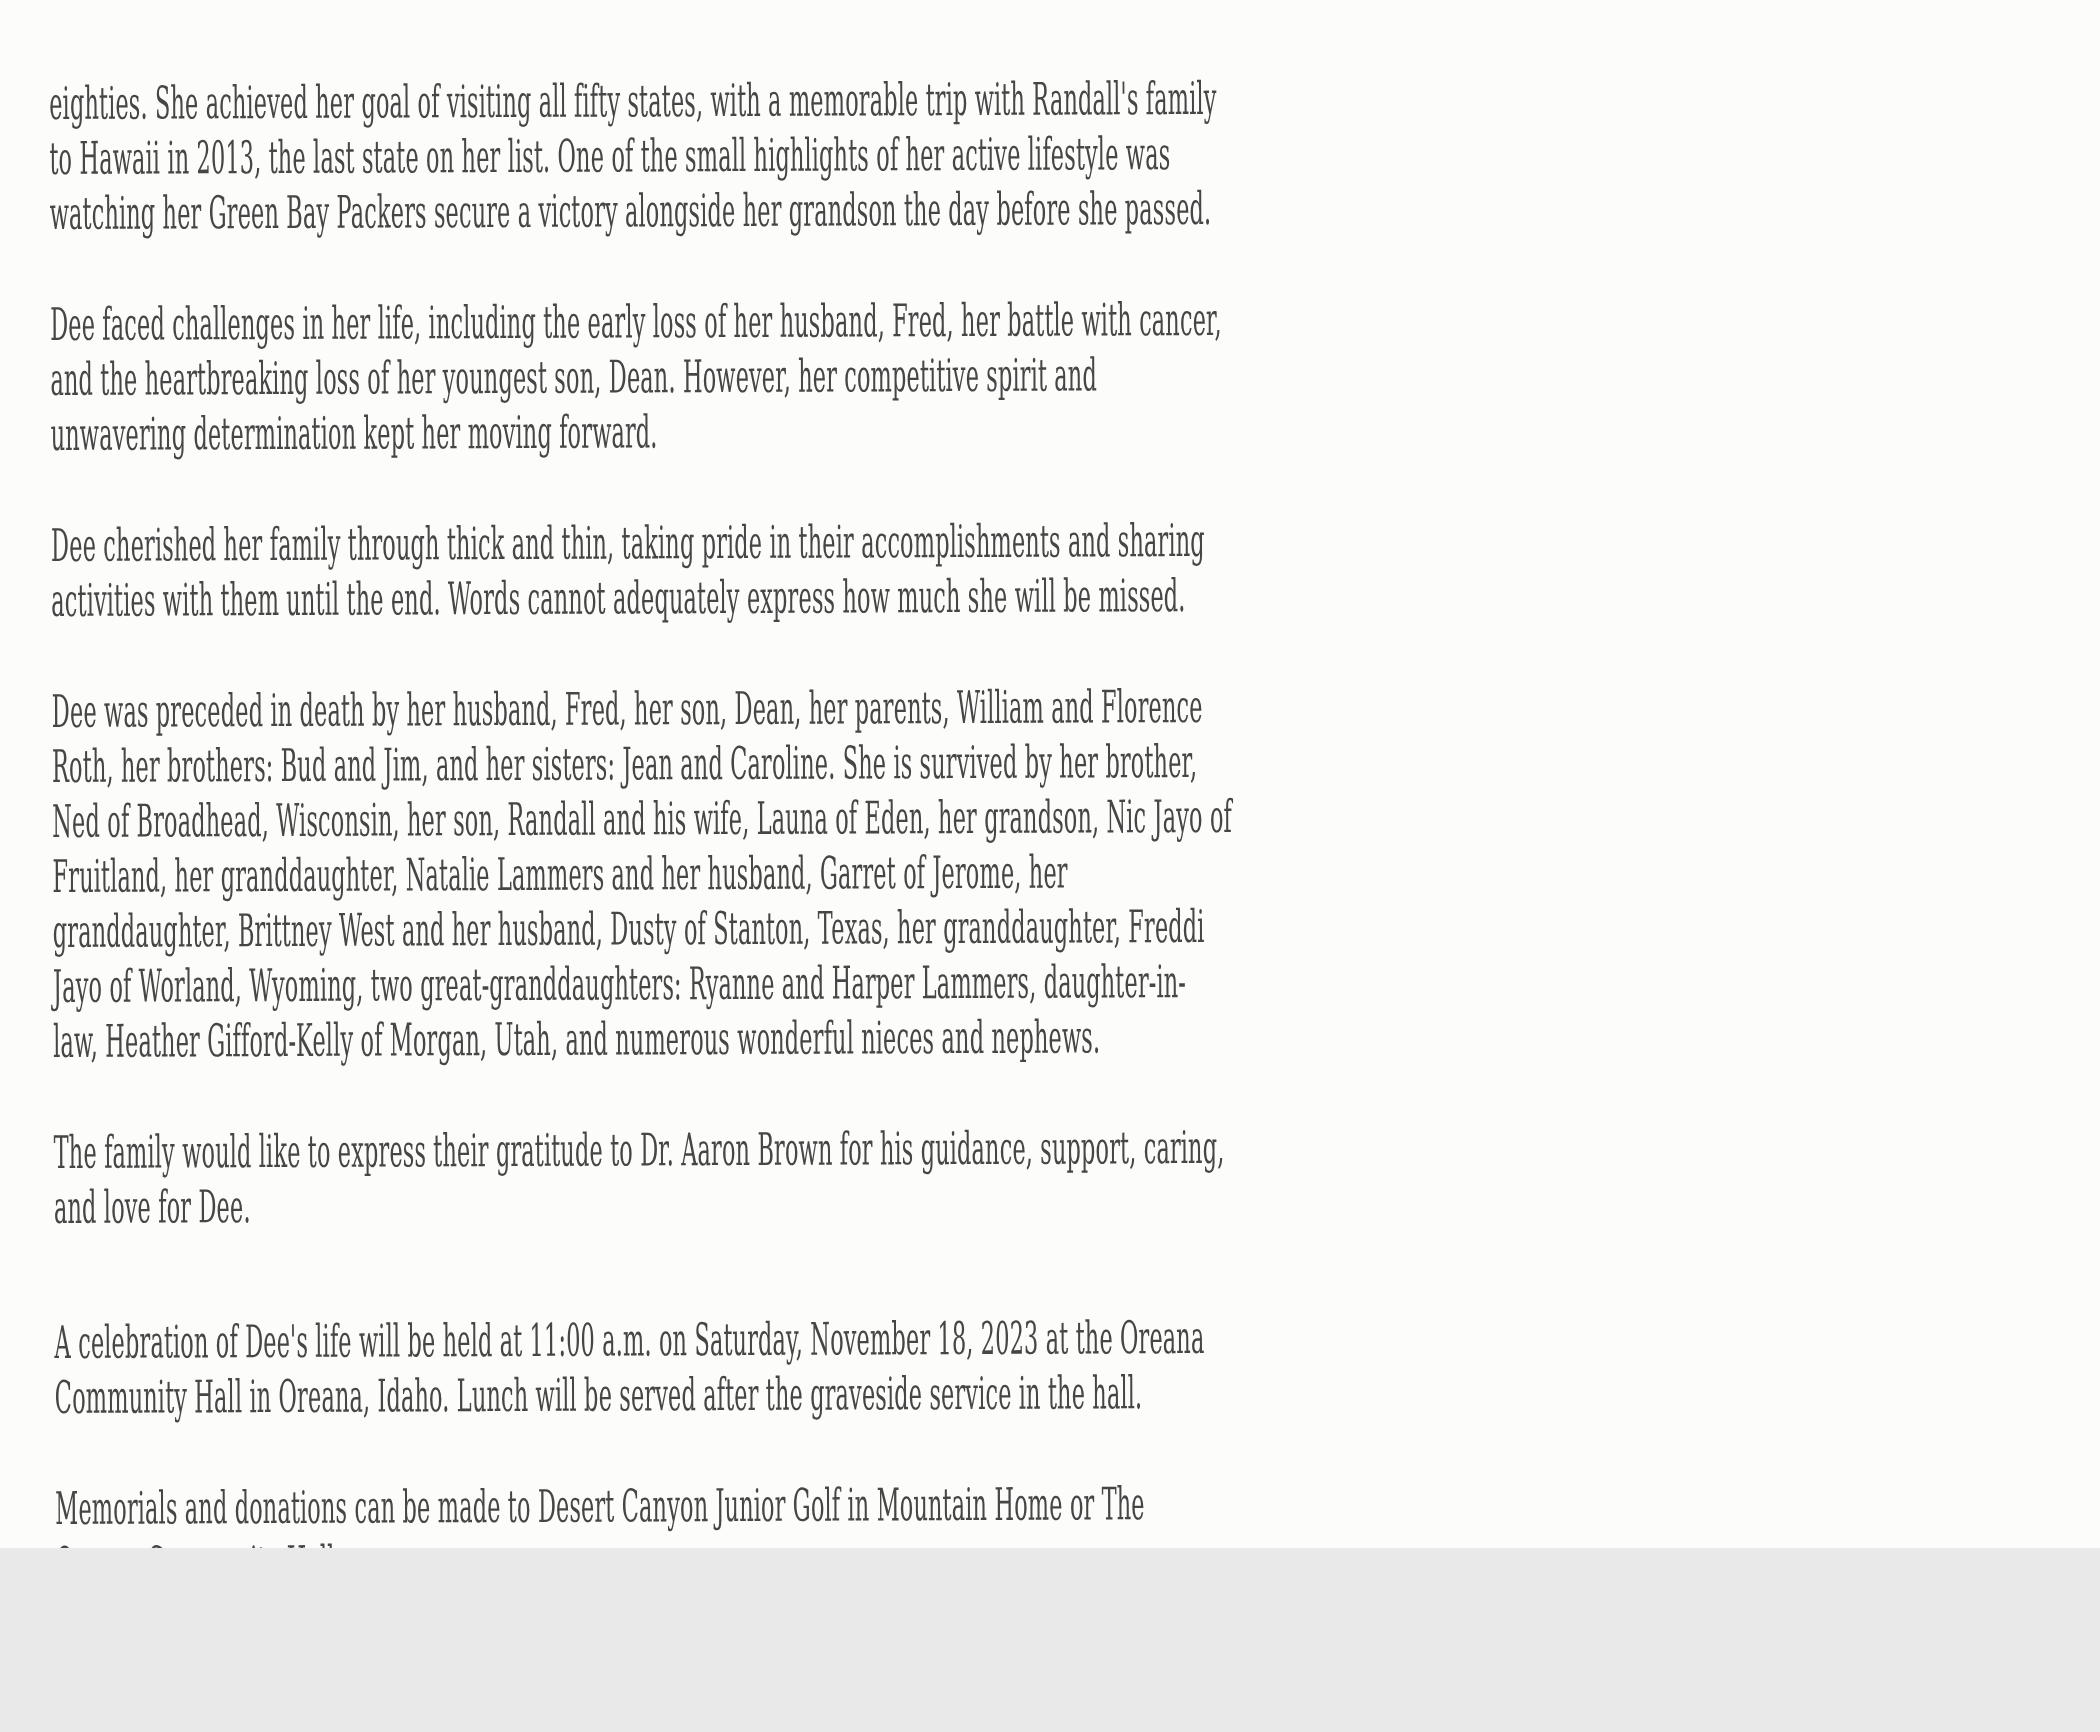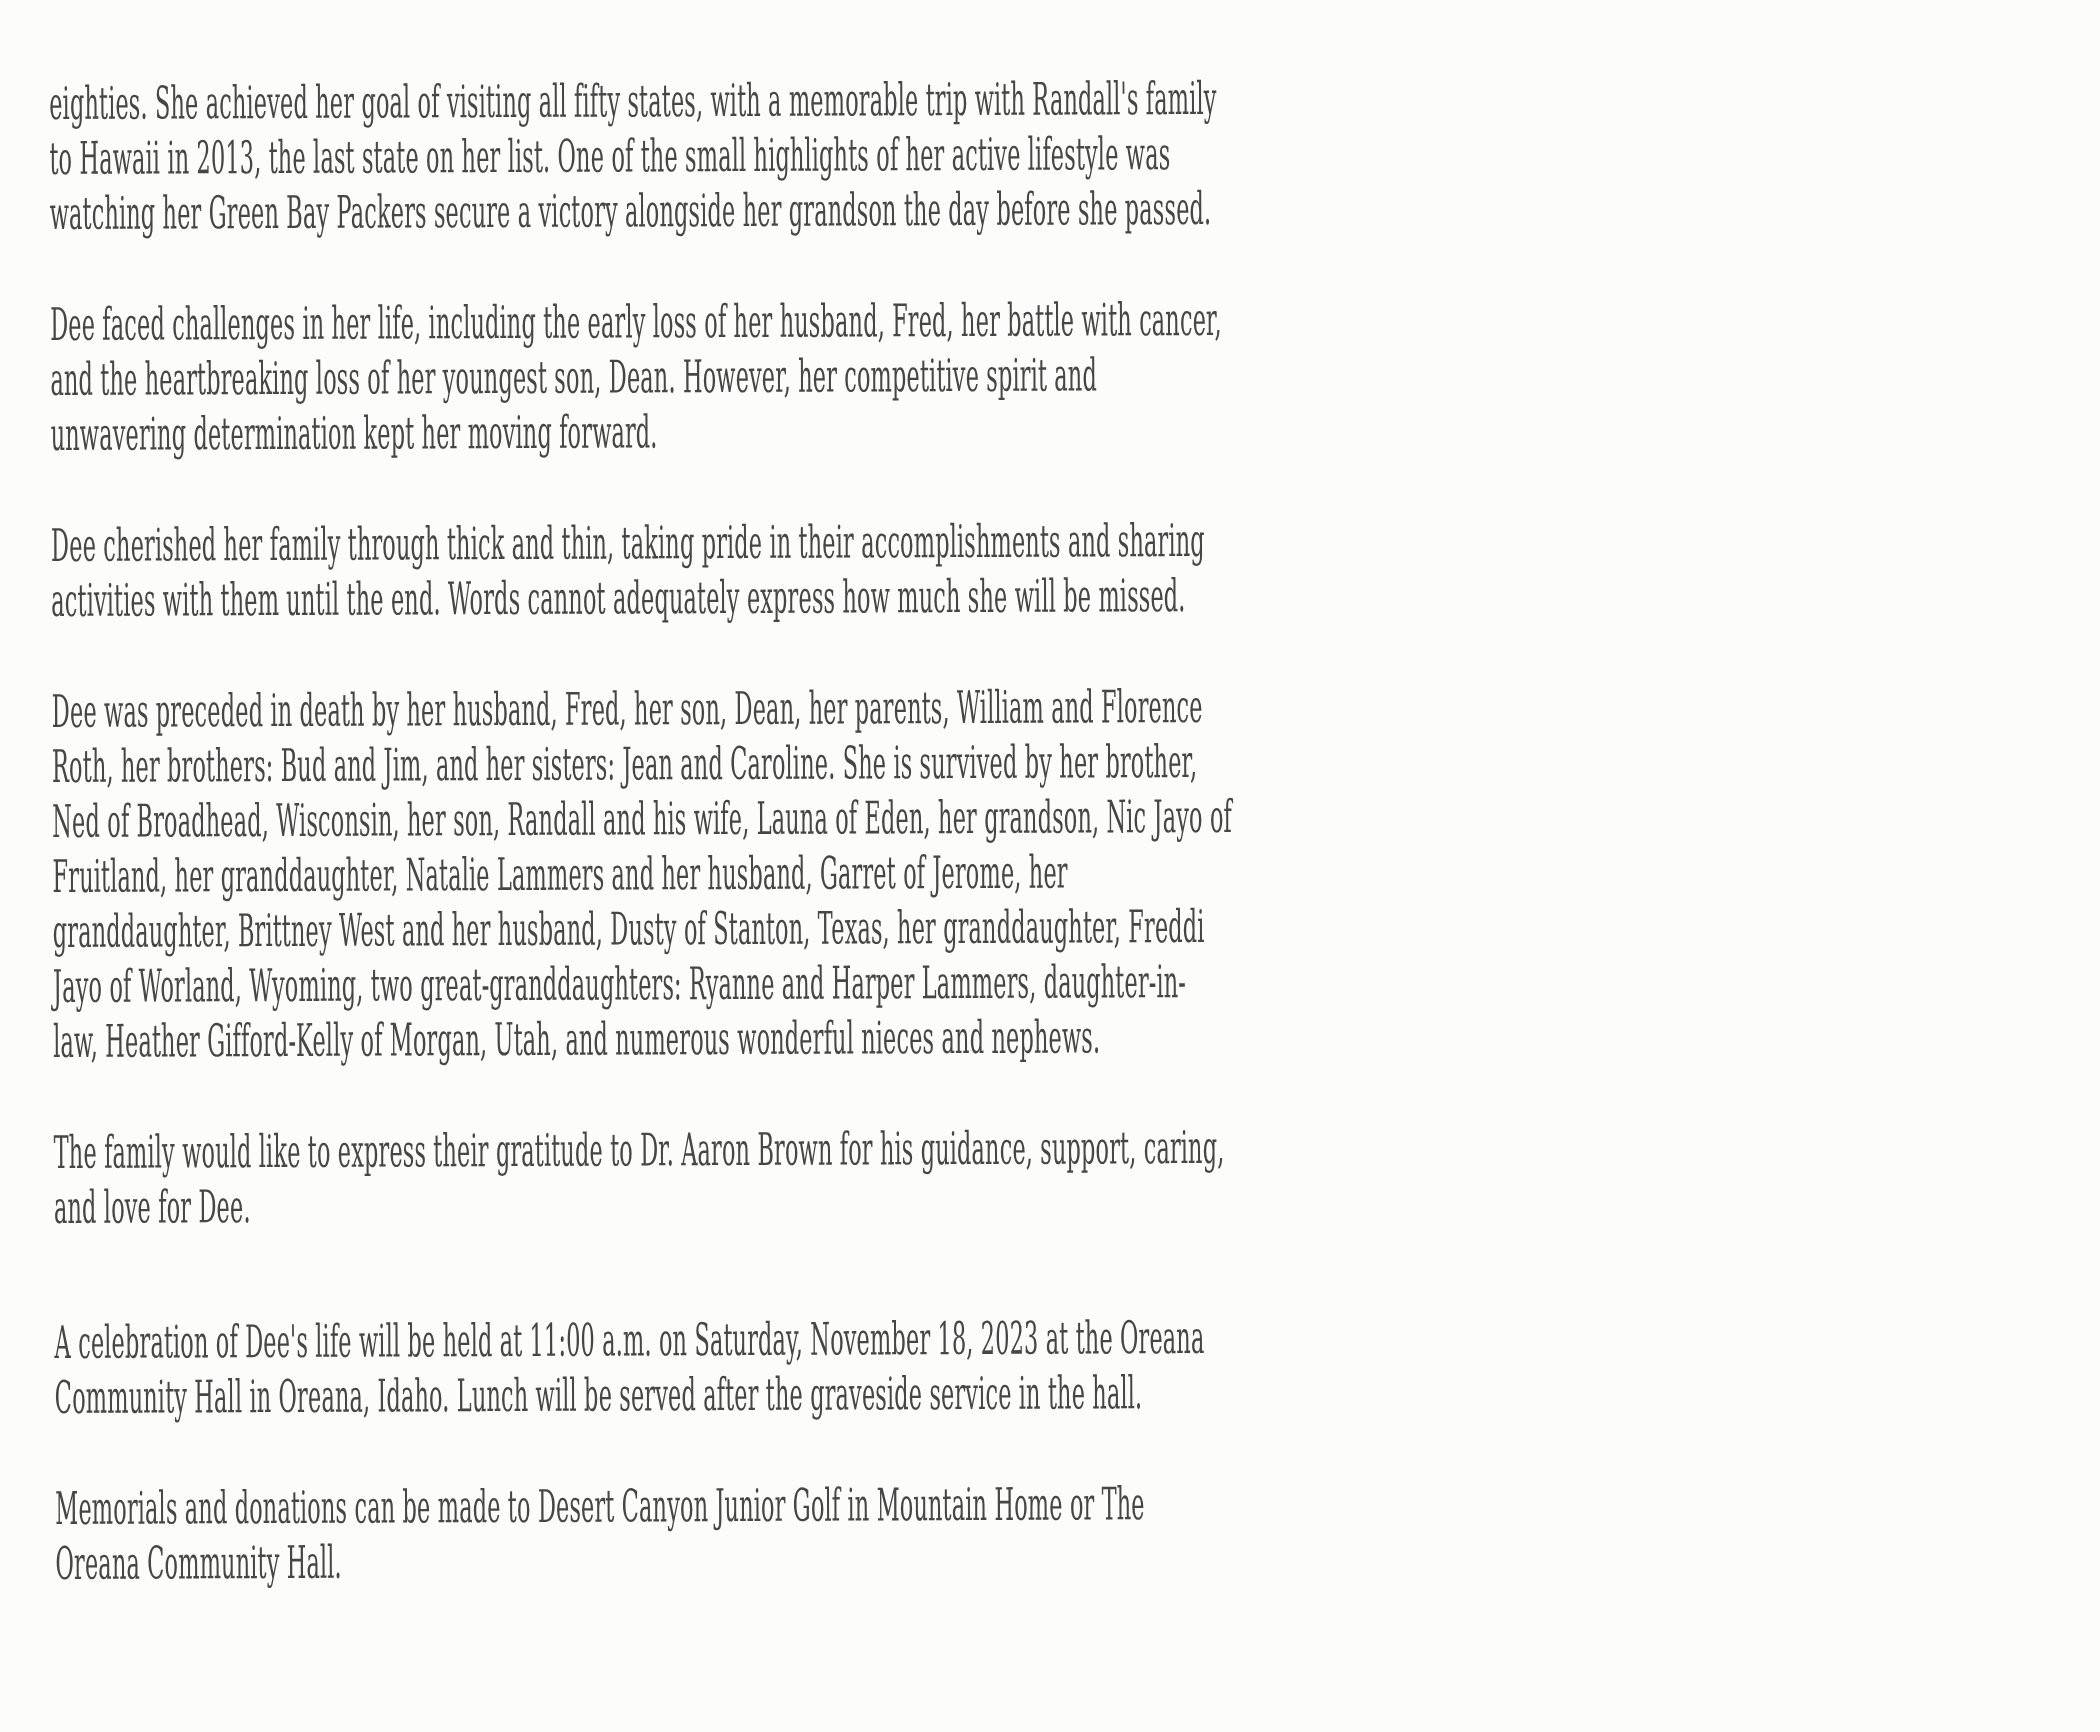--- a/index.html
+++ b/index.html
@@ -3,21 +3,21 @@
 <meta charset="utf-8">
 <style>
   html, body {
     margin: 0;
     padding: 0;
     background: #e9e9e9;
   }
   .page {
     position: relative;
     width: 2101px;
-    height: 1732px;
+    height: 1548px;
     background: #fcfcfb;
     overflow: hidden;
     box-sizing: border-box;
     padding: 76px 0 0 49px;
     font-family: "DejaVu Serif", serif;
   }
   
   .doc {
     width: 2607px;
     font-size: 45px;

